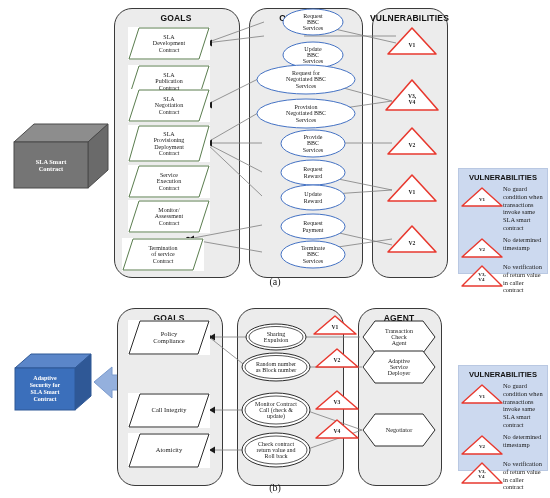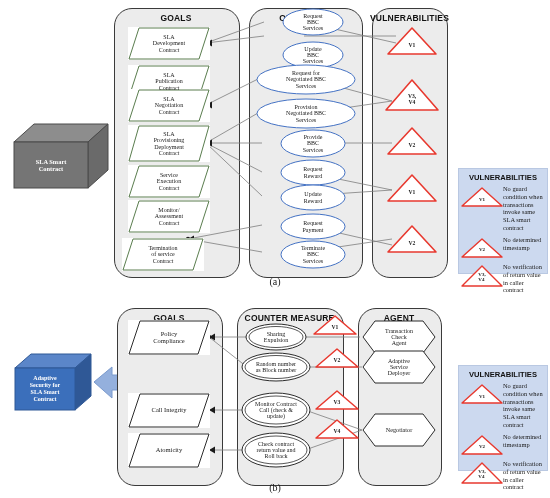--- a/index.html
+++ b/index.html
@@ -318,21 +318,20 @@
   </div>
   <svg style="position:absolute;left:92px;top:72px;" width="54" height="40">
     <polygon points="2,20 20,5 20,13 50,13 50,28 20,28 20,36" fill="#94b0dd" stroke="#7a9acd" stroke-width="1"></polygon>
   </svg>
 
   <div class="col-box" style="left:117px;top:18px;width:104px;height:176px;"></div>
   <div class="col-box" style="left:237px;top:18px;width:105px;height:176px;"></div>
   <div class="col-box" style="left:358px;top:18px;width:82px;height:176px;"></div>
 
   <div class="col-title" style="left:117px;top:23px;width:104px;">GOALS</div>
-  <div class="col-title" style="left:233px;top:23px;width:113px;">COUNTER MEASURE</div>
   <div class="col-title" style="left:358px;top:23px;width:82px;">AGENT</div>
 
   <svg class="links" width="550" height="208">
     <g stroke="#7d7d7d" stroke-width="0.8" fill="none">
       <line x1="209" y1="47" x2="247" y2="47"></line>
       <line x1="209" y1="47" x2="247" y2="77"></line>
       <line x1="209" y1="120" x2="247" y2="120"></line>
       <line x1="209" y1="160" x2="247" y2="160"></line>
       <line x1="305" y1="47" x2="360" y2="47"></line>
       <line x1="305" y1="77" x2="362" y2="77"></line>

